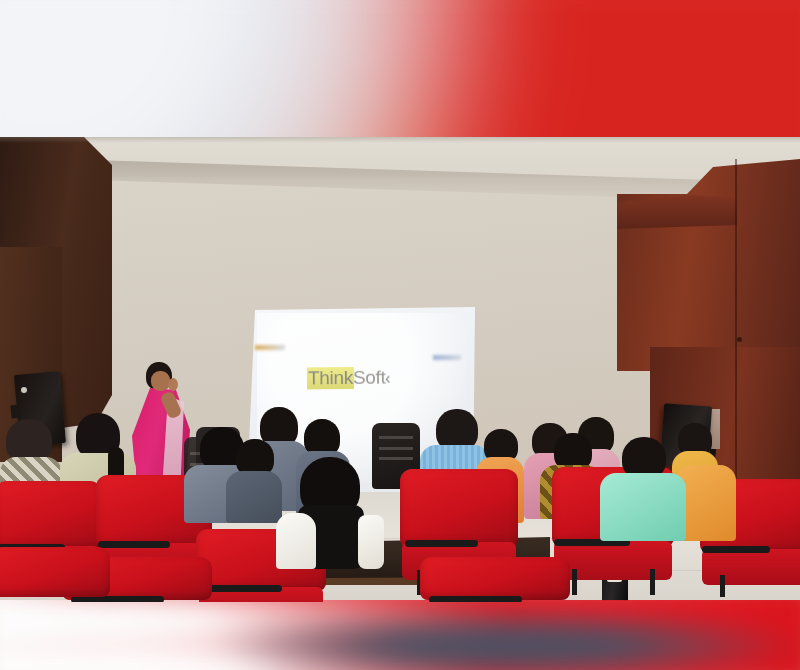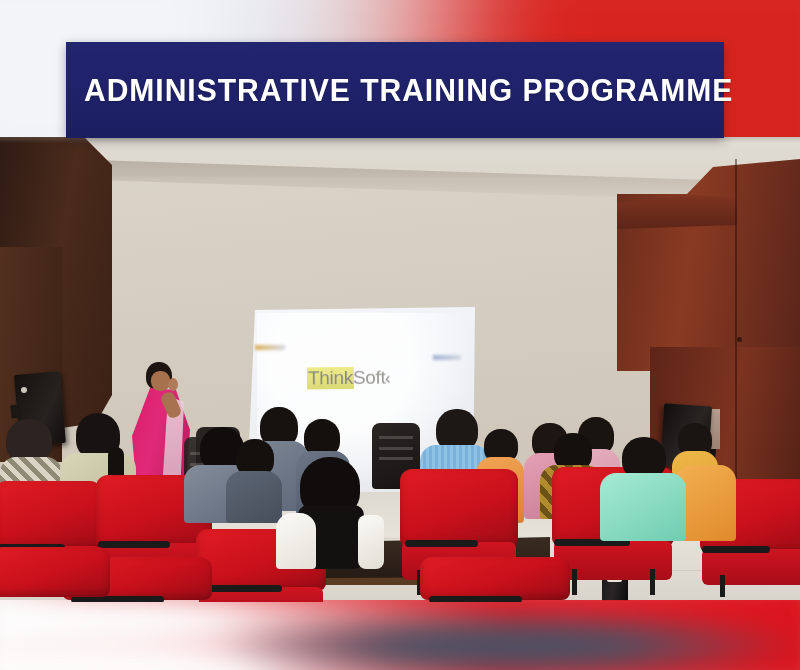--- a/index.html
+++ b/index.html
@@ -581,21 +581,18 @@
       <div class="arm" style="left:6%"></div>
     </div>
 
     <div class="chair" style="left:-10px;top:410px;width:120px;height:80px;z-index:11;">
       <div class="back"></div>
     </div>
   </div>
 
   <div class="photo-edge-top"></div>
 
-  <div class="banner">
-    <div class="banner-title">ADMINISTRATIVE TRAINING PROGRAMME</div>
-  </div>
 
   <div class="bottom-band">
     <div class="inner"></div>
   </div>
 
 </div>
 
 </body></html>

